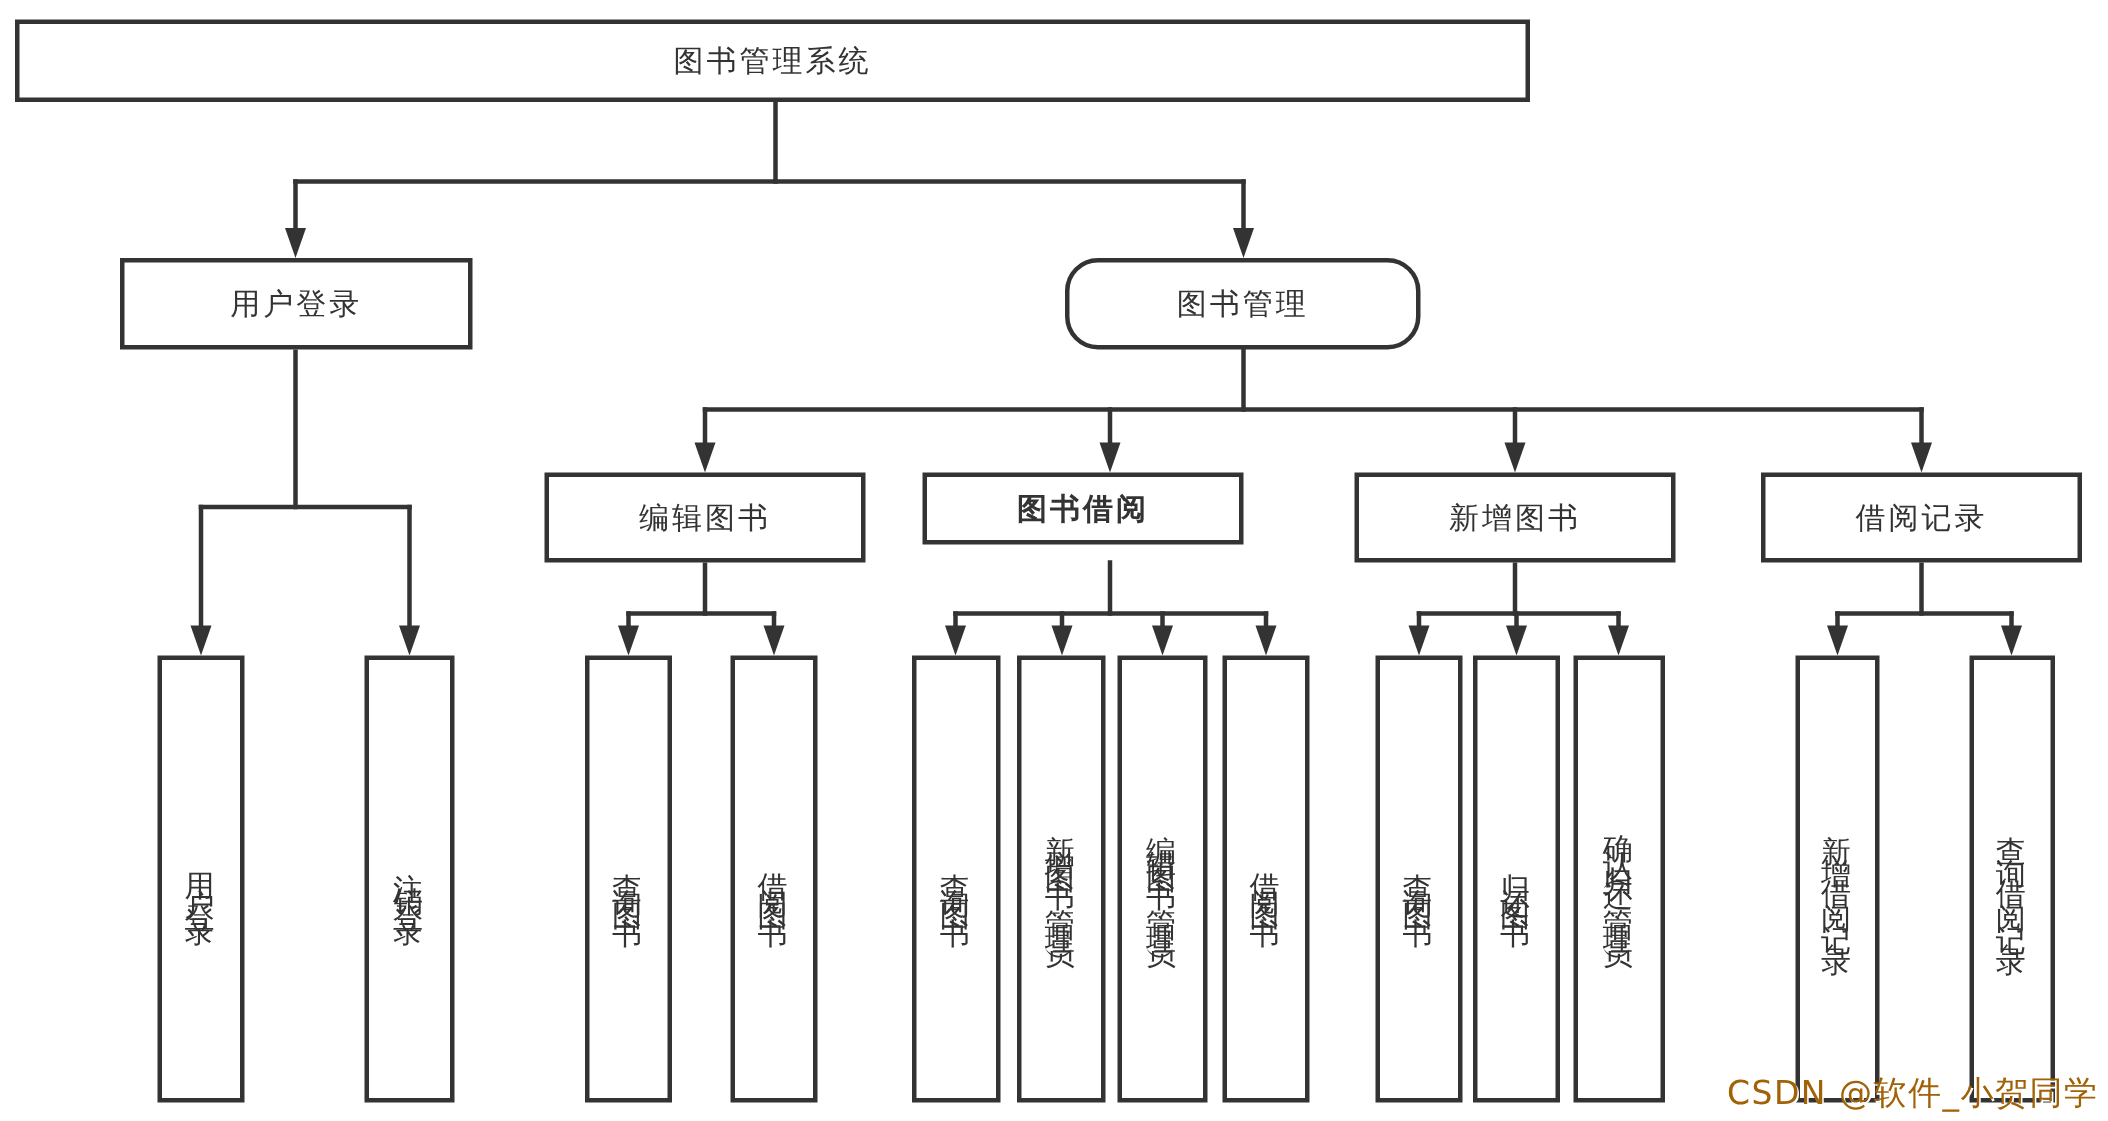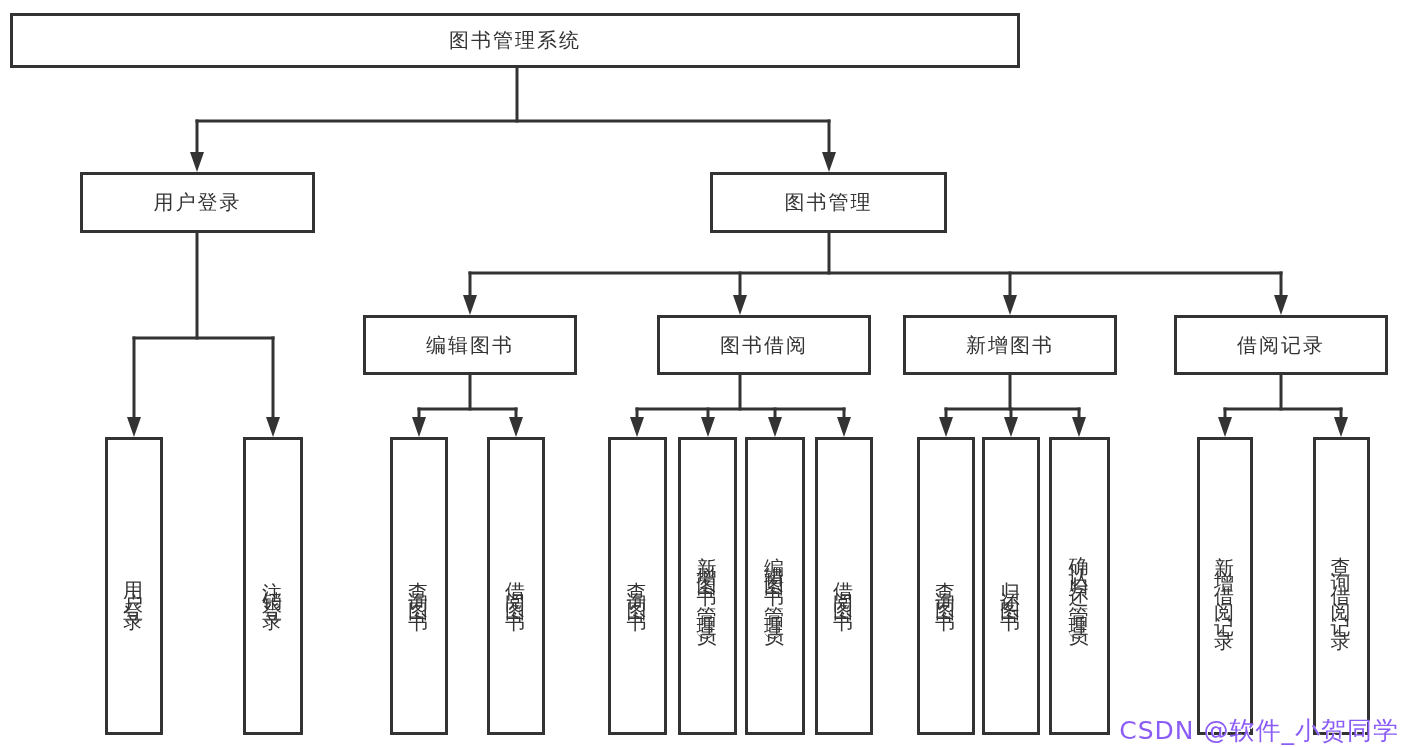--- a/index.html
+++ b/index.html
@@ -29,45 +29,45 @@
   .v-box{
     writing-mode:vertical-rl;
     text-orientation:mixed;
     font-size:20px;
     letter-spacing:10px;
   }
   .v-wide{ letter-spacing:15px; }
   
   .n-root{ left:10px;  top:13px;  width:1010px; height:55px;text-align:right; }
   .n-l2a { left:80px;  top:172px; width:235px;  height:61px; }
-  .n-l2b { left:710px; top:172px; width:237px;  height:61px; }
+  .n-l2b { left:710px; top:172px; width:237px;  height:61px;border-radius:22px; }
   .n-l3a { left:363px; top:315px; width:214px;  height:60px; }
-  .n-l3b { left:657px; top:315px; width:214px;  height:60px; }
+  .n-l3b { left:615px; top:315px; width:214px;  height:48px;font-weight:bold; }
   .n-l3c { left:903px; top:315px; width:214px;  height:60px; }
   .n-l3d { left:1174px;top:315px; width:214px;  height:60px; }
   .leaf  { top:437px; height:298px; }
   .n-a1{ left:105px;  width:58px; }
   .n-a2{ left:243px;  width:60px; }
   .n-b1{ left:390px;  width:58px; }
   .n-b2{ left:487px;  width:58px; }
   .n-c1{ left:608px;  width:59px; }
   .n-c2{ left:678px;  width:59px; }
   .n-c3{ left:745px;  width:60px; }
   .n-c4{ left:815px;  width:58px; }
   .n-d1{ left:917px;  width:58px; }
   .n-d2{ left:982px;  width:58px; }
   .n-d3{ left:1049px; width:61px; }
   .n-e1{ left:1197px; width:56px; }
   .n-e2{ left:1313px; width:57px; }
   .watermark{
     position:absolute;
     right:6px; top:714px;
-    font-size:25px;
+    font-size:22px;
     letter-spacing:1px;
-    color:#8b5cf6;
+    color:#a16207;
     text-shadow:1px 1px 0 #ffffff;
     z-index:3;
     white-space:nowrap;
   }
 </style>
 </head>
 <body>
 
 <div class="canvas">
 

